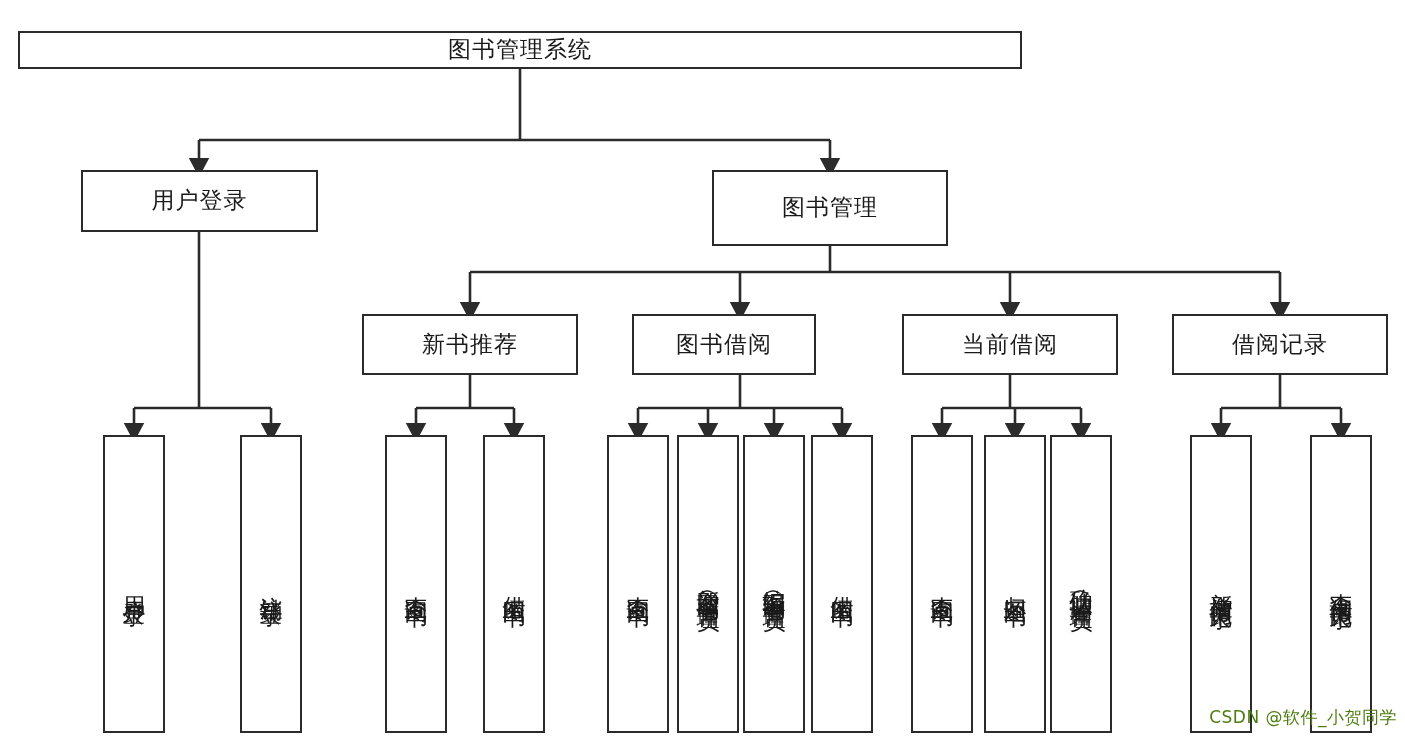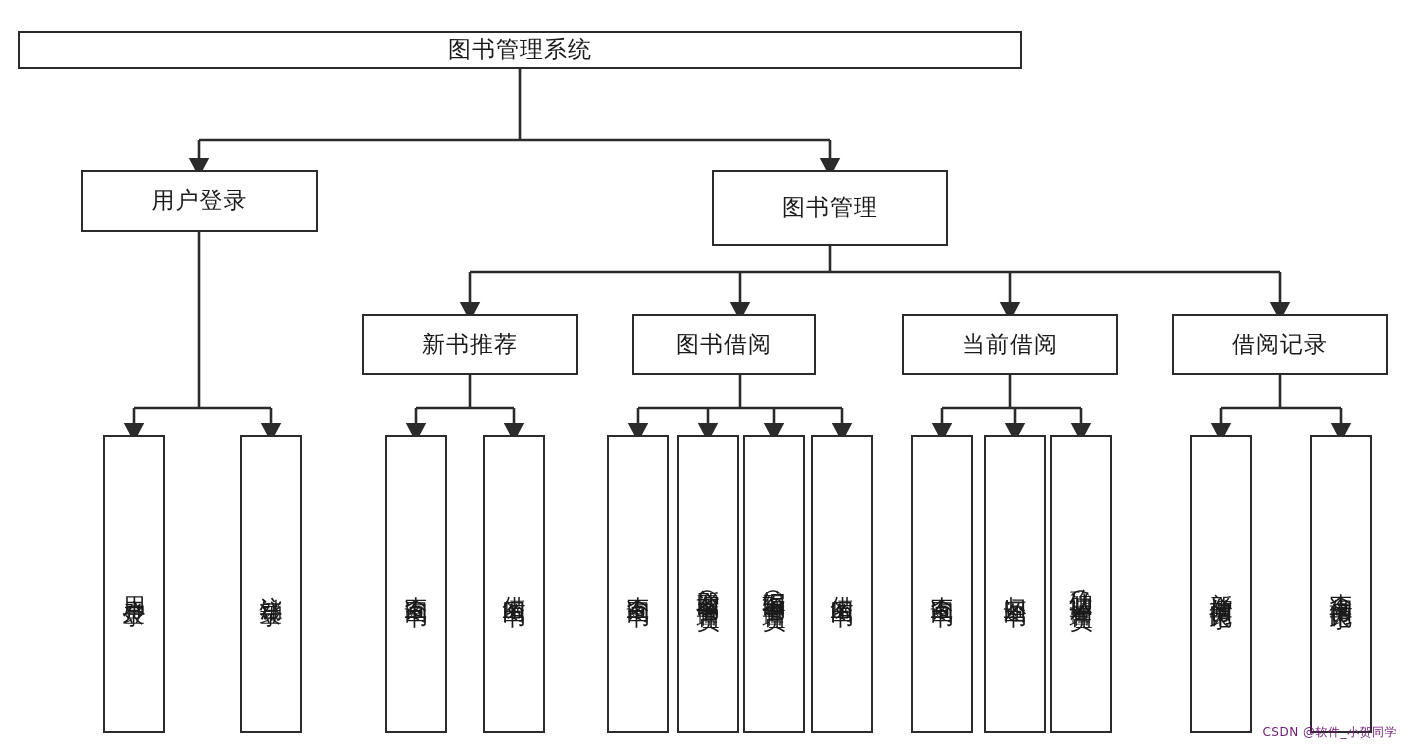--- a/index.html
+++ b/index.html
@@ -52,23 +52,23 @@
   .node.vert .vtext {
     writing-mode: vertical-rl;
     text-orientation: upright;
     display: block;
     white-space: normal;
     max-height: 100%;
   }
   .watermark {
     position: absolute;
     right: 8px;
-    bottom: 6px;
-    font-size: 12px;
-    color: #701a75;
+    bottom: 18px;
+    font-size: 17px;
+    color: #4d7c0f;
     letter-spacing: 0.5px;
     white-space: nowrap;
   }
 </style>
 </head>
 <body>
 
 <div id="canvas">
 
   <svg class="wires" viewBox="0 0 1405 747" xmlns="http://www.w3.org/2000/svg">

